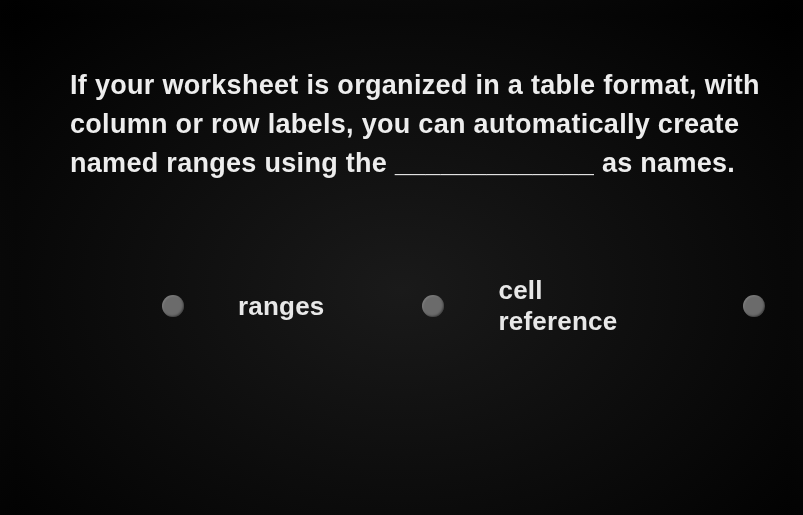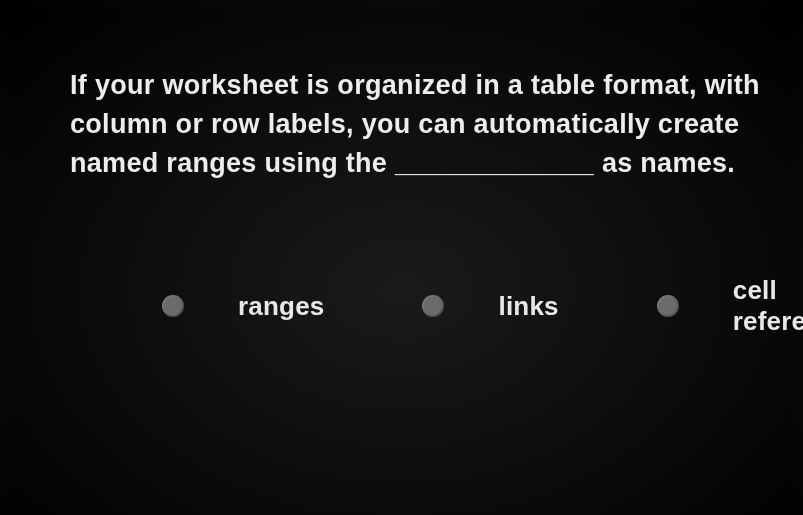--- a/index.html
+++ b/index.html
@@ -57,22 +57,18 @@
 
 <div class="question">If your worksheet is organized in a table format, with column or row labels, you can automatically create named ranges using the _____________ as names.</div>
 
 <div class="options">
   <div class="option">
     <div class="radio"></div>
     <div class="option-label">ranges</div>
   </div>
   <div class="option">
     <div class="radio"></div>
-    <div class="option-label">links</div>
-  </div>
-  <div class="option">
-    <div class="radio"></div>
     <div class="option-label">cell reference</div>
   </div>
   <div class="option">
     <div class="radio"></div>
   </div>
 </div>
 
 </body></html>

